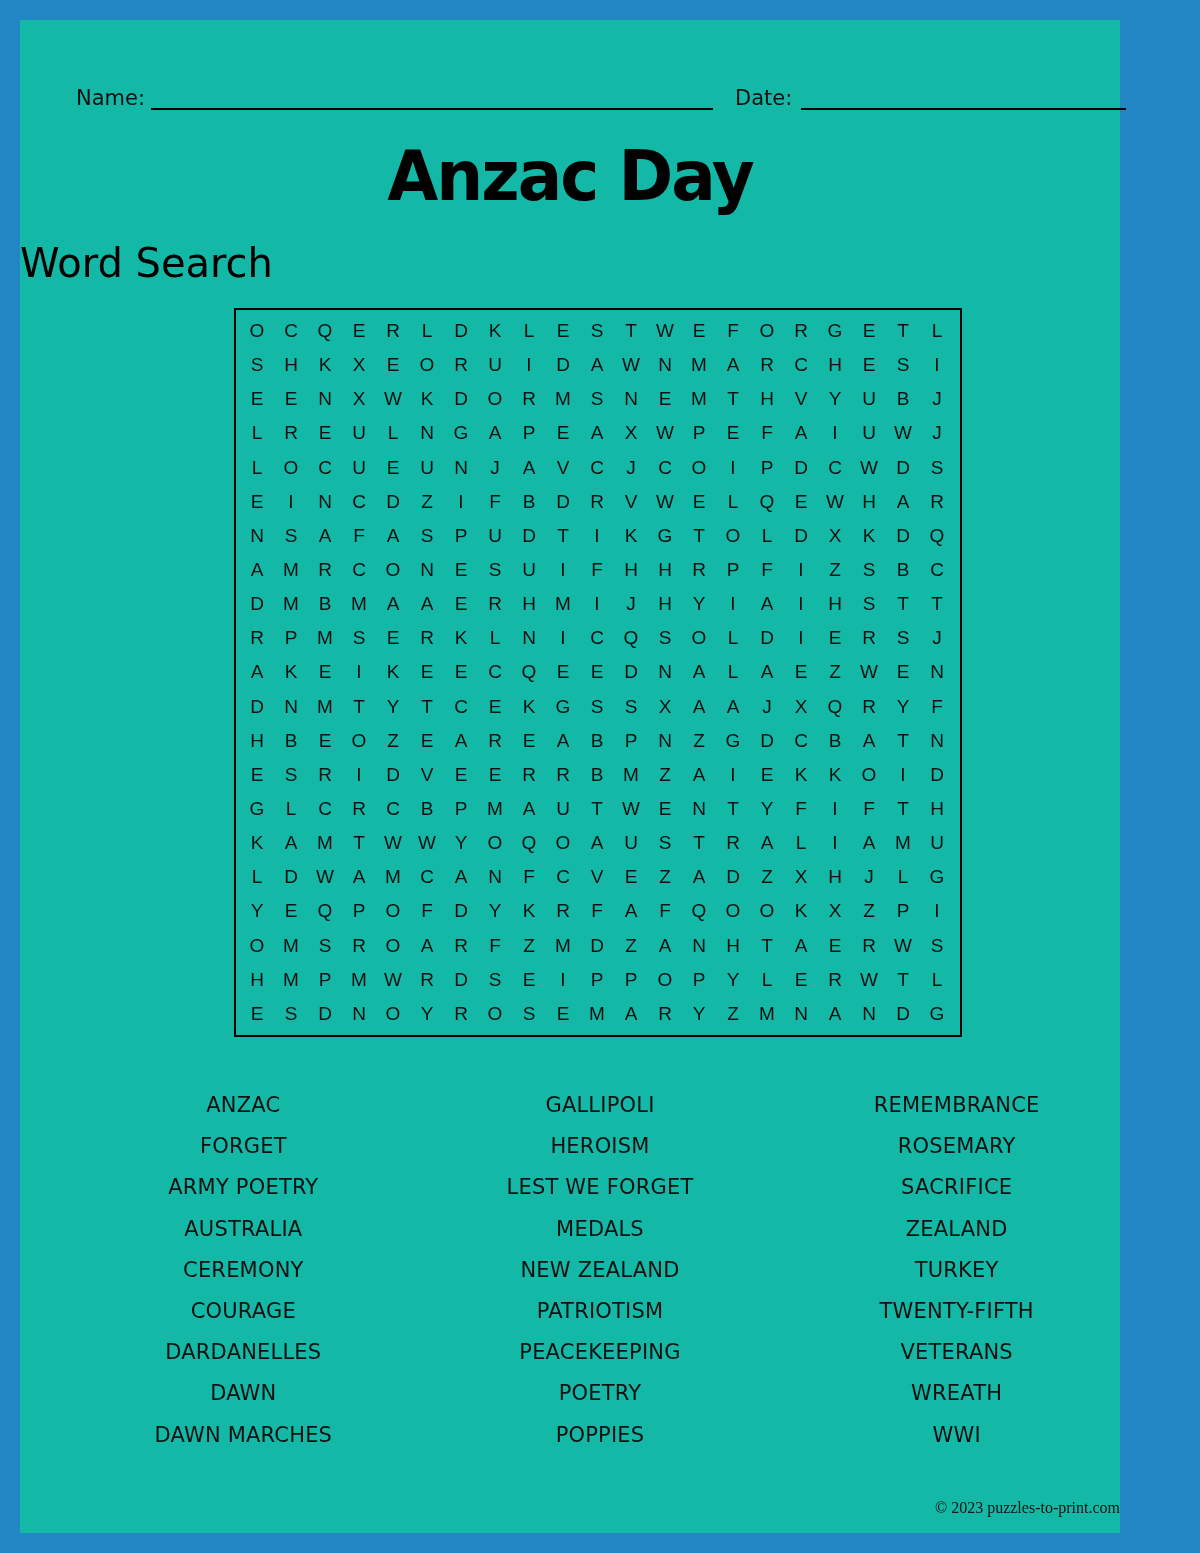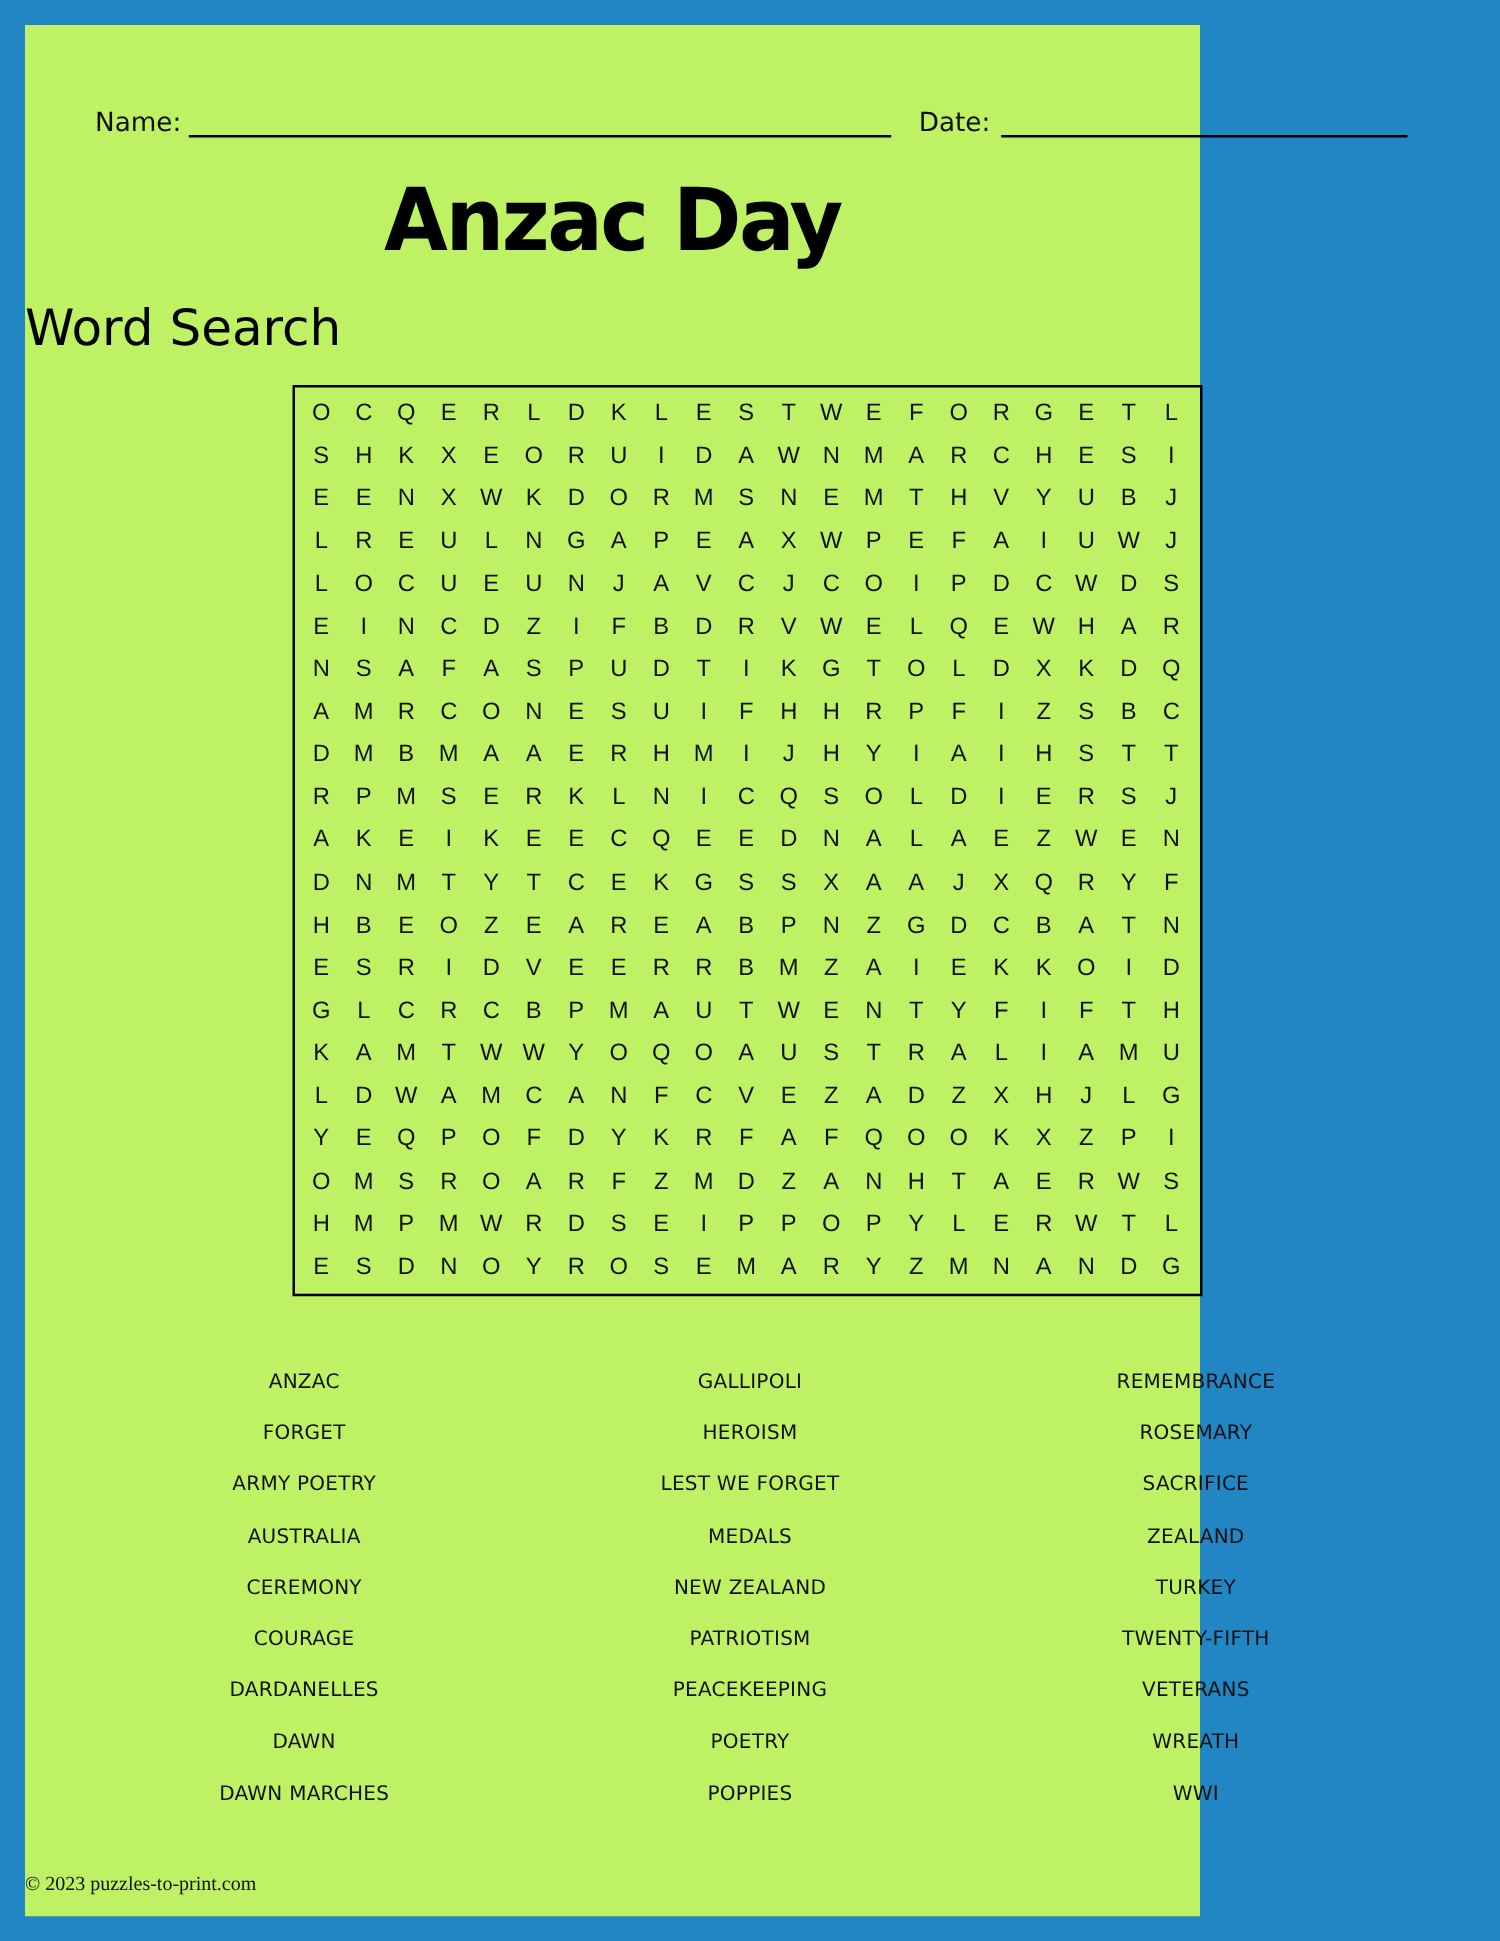--- a/index.html
+++ b/index.html
@@ -5,22 +5,22 @@
     html, body { margin: 0; padding: 0; }
     body {
       width: 1200px; height: 1553px;
       background: #2285c4;
       position: relative;
       overflow: hidden;
     }
     .page {
       position: absolute;
       left: 20px; top: 20px;
-      width: 940px; height: 1513px;
-      background: #bef264;
+      width: 1100px; height: 1513px;
+      background: #14b8a6;
     }
     .namebar {
       position: absolute;
       top: 62px; left: 56px; right: 55px;
       height: 32px;
       font-family: "DejaVu Sans", sans-serif;
       font-size: 21px;
       color: #111;
     }
     .field-label { position: absolute; top: 4px; }
@@ -62,29 +62,29 @@
     .wordlist {
       position: absolute;
       top: 1070px; left: 45px; width: 1070px;
       display: grid;
       grid-template-columns: 1fr 1fr 1fr;
       column-gap: 0;
     }
     .col { display: flex; flex-direction: column; align-items: center; }
     .word {
       font-family: "DejaVu Sans", sans-serif;
-      font-size: 16px;
+      font-size: 21px;
       height: 41.2px;
       line-height: 30px;
       letter-spacing: 0.2px;
       color: #111;
     }
     .footer {
       position: absolute; left: 0; right: 0; top: 1479px;
-      text-align: left;
+      text-align: right;
       font-family: "Liberation Serif", serif;
       font-size: 16px;
       color: #111;
     }
   </style>
 </head>
 <body>
 
 <div class="page">
 

